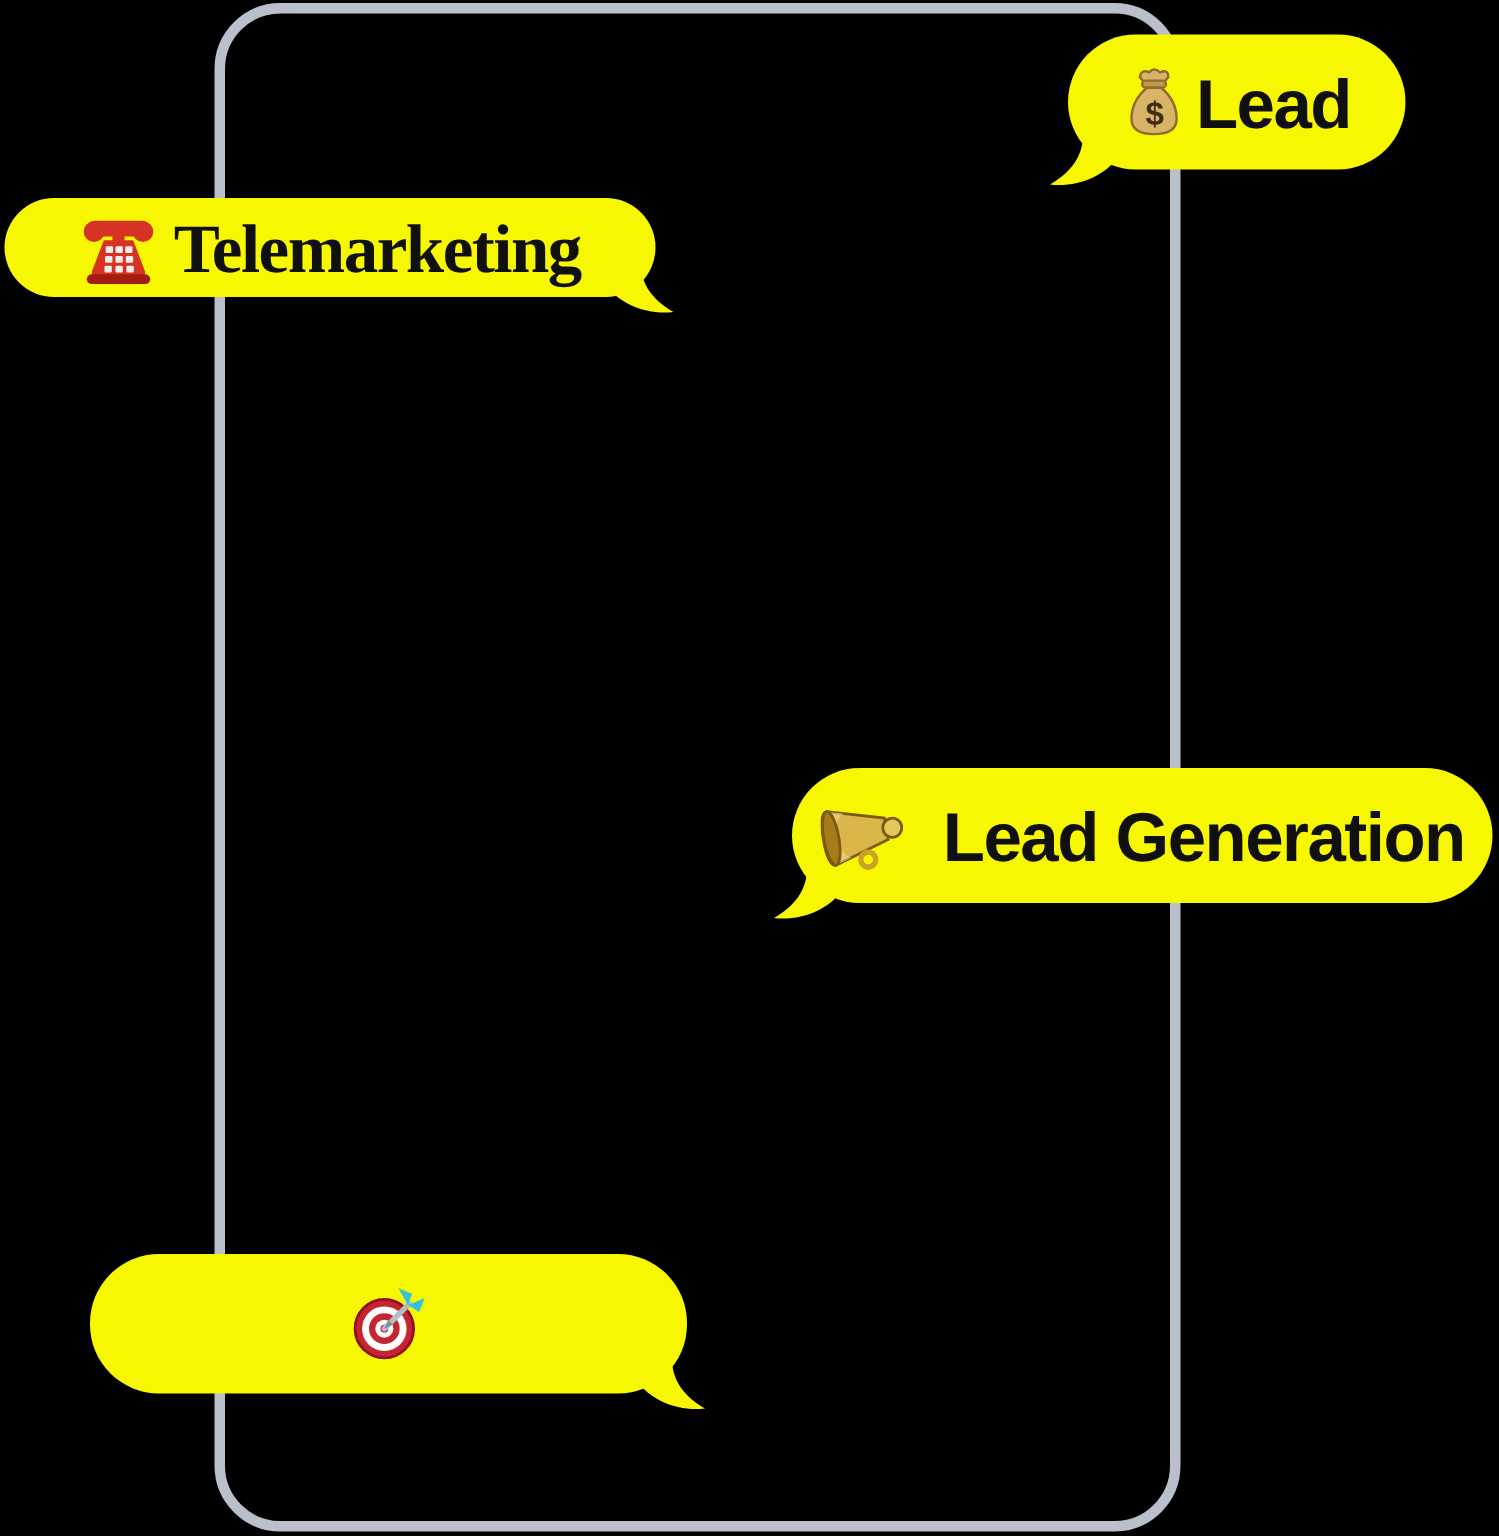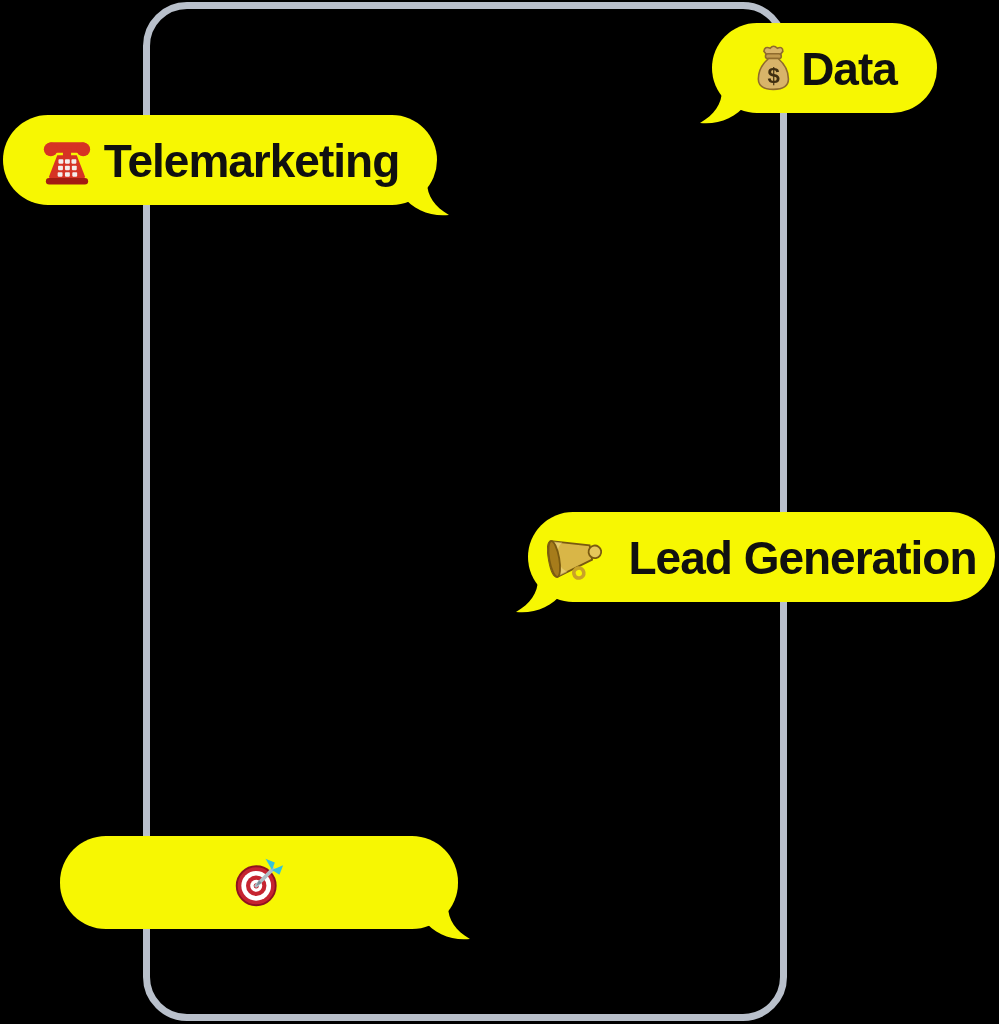--- a/index.html
+++ b/index.html
@@ -38,21 +38,21 @@
     align-items: center;
     justify-content: center;
     gap: 11px;
     white-space: nowrap;
     color: var(--text-color);
     font-weight: 700;
     font-size: 46px;
     letter-spacing: -1px;
   }
   #bubble-sales          { left: 712px; top: 23px;  width: 225px; height: 90px; }
-  #bubble-telemarketing  { left: 3px;   top: 115px; width: 434px; height: 90px; }
+  #bubble-telemarketing  { left: 3px;   top: 132px; width: 434px; height: 66px; font-family: Liberation Serif, serif; }
   #bubble-lead-generation{ left: 528px; top: 512px; width: 467px; height: 90px; gap: 24px; }
   #bubble-data-solutions { left: 60px;  top: 836px; width: 398px; height: 93px; }
 
   .tail {
     position: absolute;
     width: 60px;
     height: 56px;
     bottom: -13px;
     z-index: -1;
   }
@@ -79,21 +79,21 @@
       <path d="M30,0 L30,20 C30,34 22,45 8,53 C26,55 44,48 54,34 L54,0 Z"></path>
     </svg>
     <span class="icon">
       <svg width="38" height="50" viewBox="0 0 48 60">
         <path d="M15 9 Q16 2 23 5 Q27 0 32 5 Q39 2 39 9 L34 15 L20 15 Z" fill="#D8B469" stroke="#8F6B2D" stroke-width="2"></path>
         <rect x="17" y="12" width="20" height="6" rx="3" fill="#C19A4F" stroke="#8F6B2D" stroke-width="2"></rect>
         <path d="M21 18 L33 18 Q46 29 46 44 Q46 57 27 57 Q8 57 8 44 Q8 29 21 18 Z" fill="#D8B469" stroke="#8F6B2D" stroke-width="2"></path>
         <text x="27" y="49" font-size="28" font-weight="bold" fill="#3F2E10" text-anchor="middle" font-family="Liberation Sans, sans-serif">$</text>
       </svg>
     </span>
-    <span class="label">Data</span>
+    <span class="label">Lead</span>
   </div>
 
   <div class="bubble" id="bubble-telemarketing">
     <svg class="tail right" viewBox="0 0 60 56" aria-hidden="true">
       <path d="M30,0 L30,20 C30,34 22,45 8,53 C26,55 44,48 54,34 L54,0 Z"></path>
     </svg>
     <span class="icon">
       <svg width="52" height="52" viewBox="0 0 64 64">
         <rect x="6" y="10" width="52" height="13" rx="6.5" fill="#D63324"></rect>
         <circle cx="12" cy="19" r="8.5" fill="#D63324"></circle>

